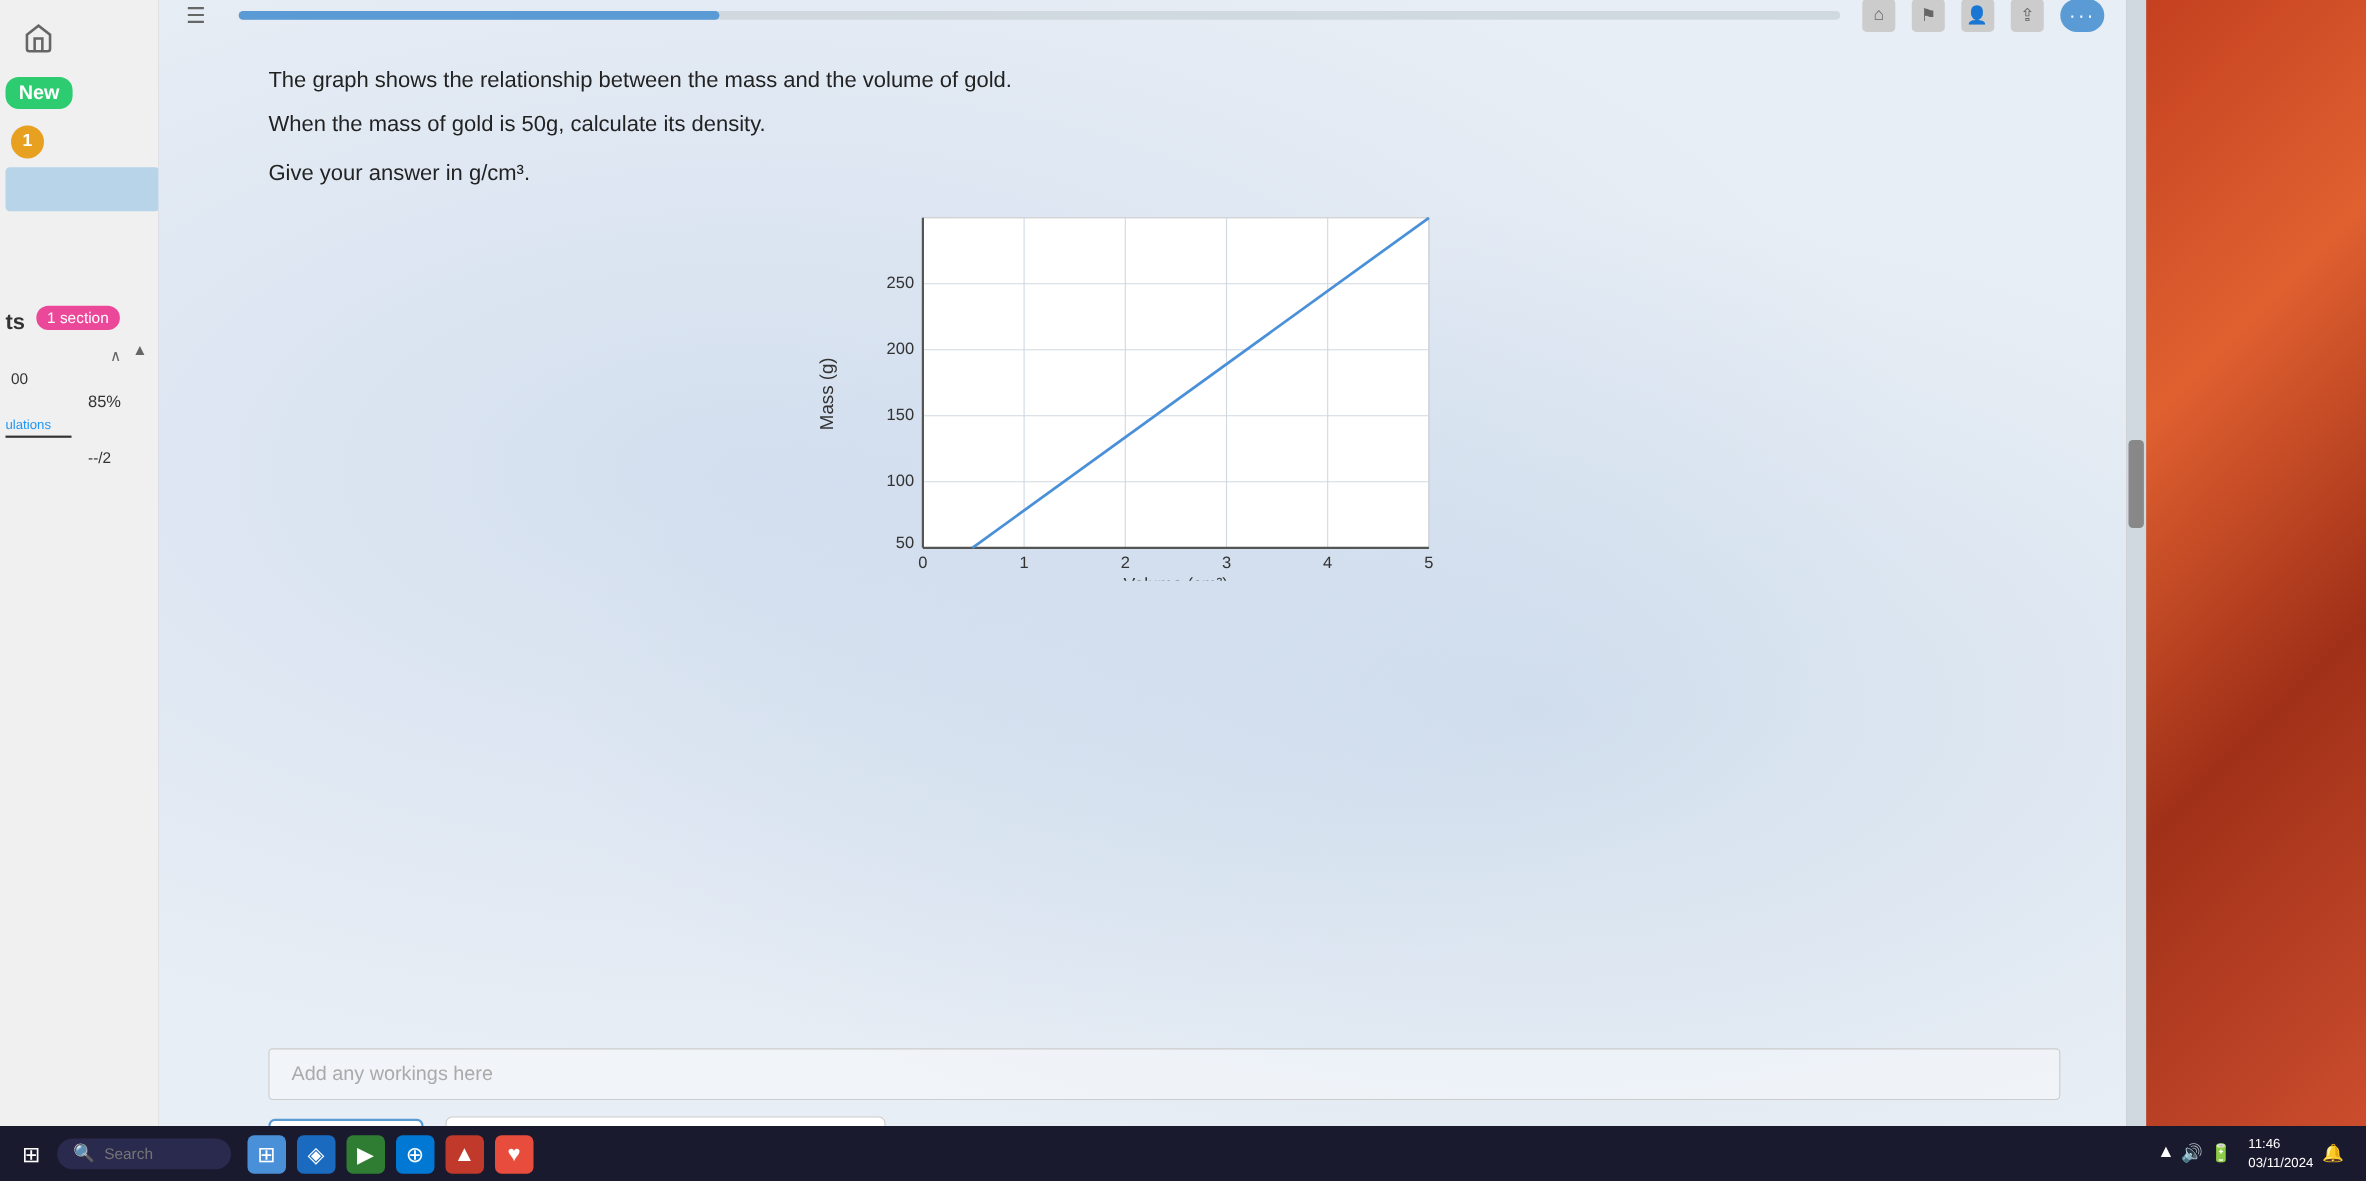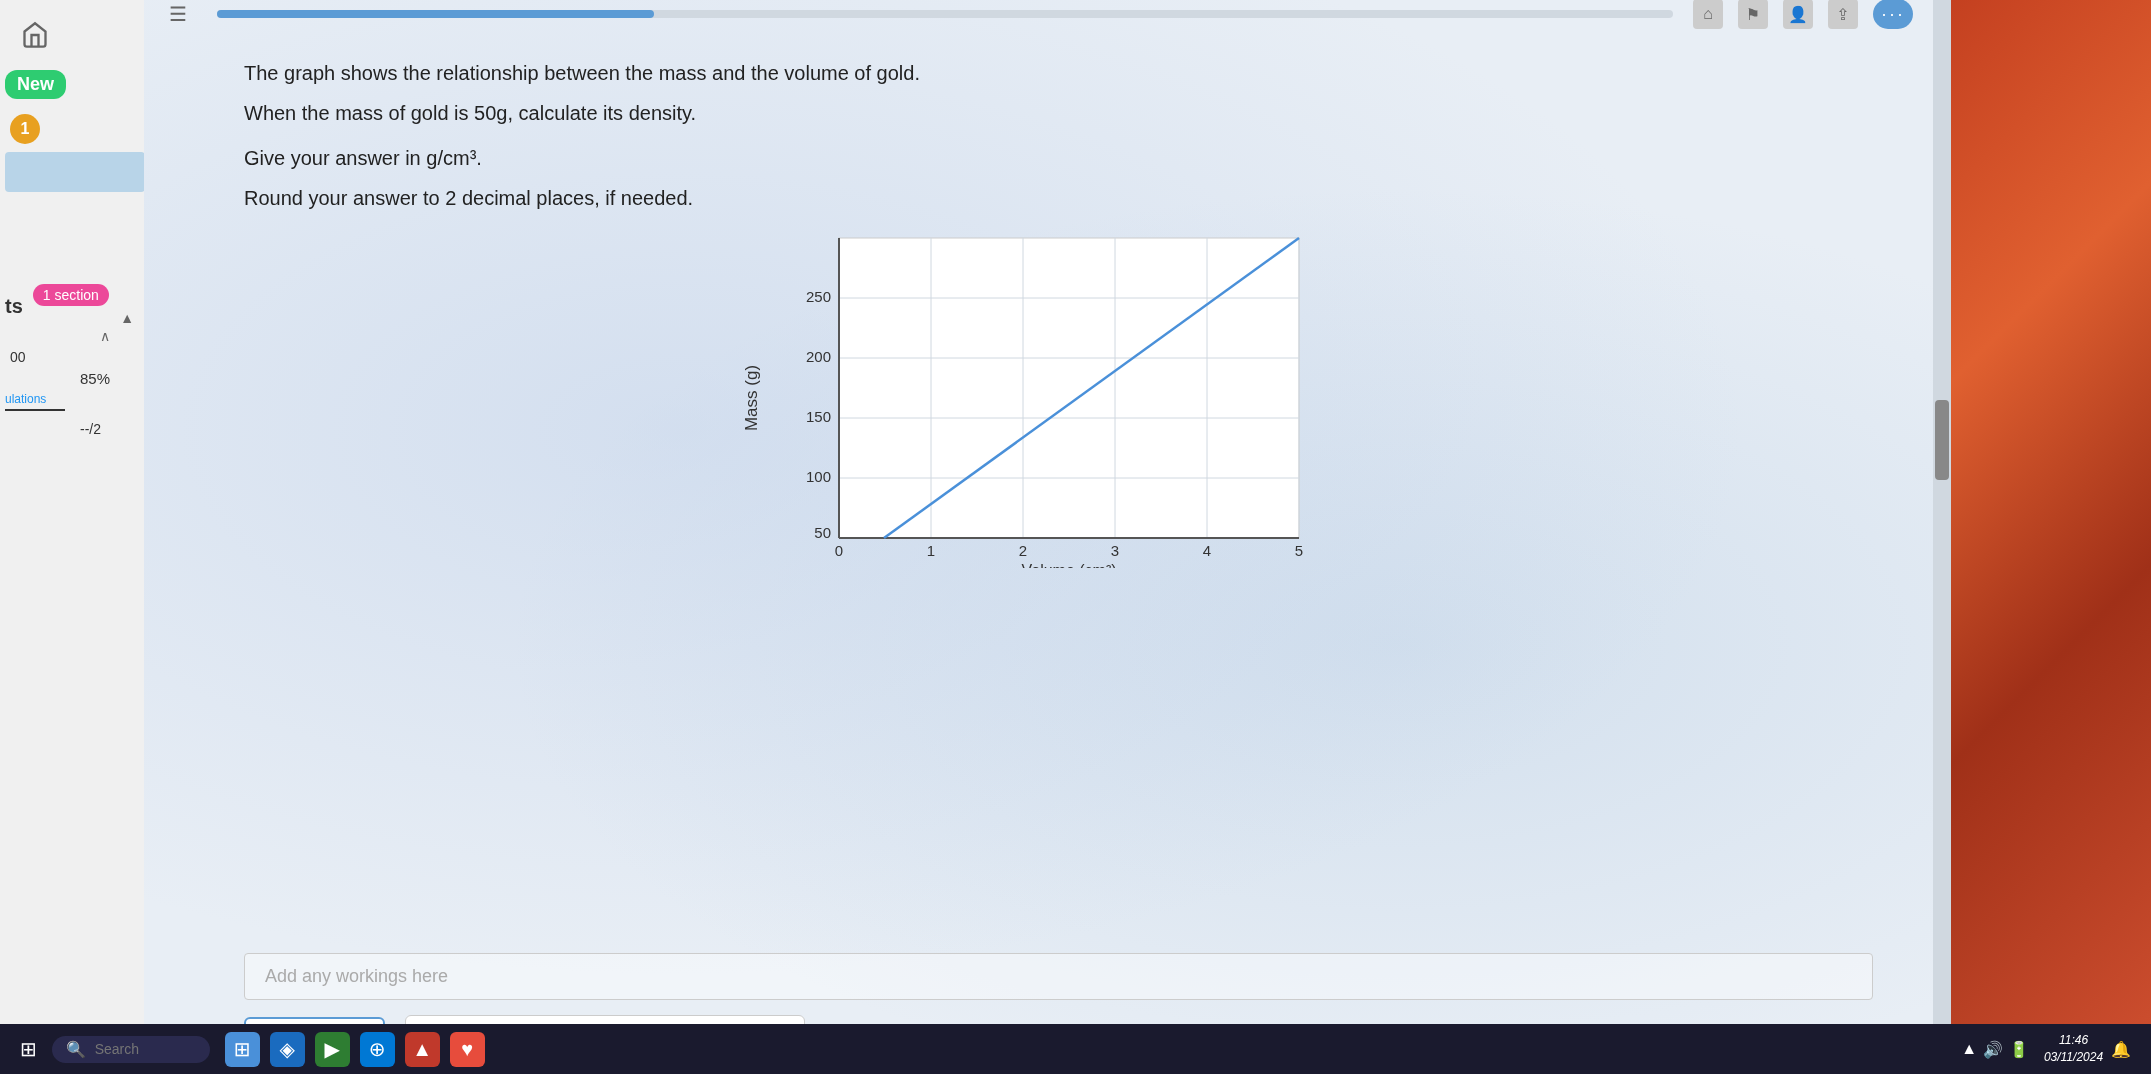--- a/index.html
+++ b/index.html
@@ -66,21 +66,21 @@
       color: white;
       font-size: 14px;
       padding: 3px 10px;
       border-radius: 12px;
       margin-left: 5px;
     }
     .sidebar-ts-label {
       font-size: 20px;
       font-weight: bold;
       color: #333;
-      margin-top: 23px;
+      margin-top: 10px;
     }
     .sidebar-arrow-up {
       position: absolute;
       top: 310px;
       right: 10px;
       font-size: 14px;
       color: #666;
     }
     .sidebar-chevron {
       font-size: 14px;
@@ -369,23 +369,22 @@
       font-size: 20px;
     }
     .taskbar-right {
       display: flex;
       align-items: center;
       gap: 8px;
       font-size: 12px;
       color: white;
     }
     .taskbar-time {
-      text-align: center;
+      text-align: left;
       line-height: 1.4;
-      font-style: italic;
     }
     .taskbar-icons-right {
       display: flex;
       gap: 6px;
     }
 
     .menu-icon {
       font-size: 20px;
       color: #666;
       cursor: pointer;
@@ -431,21 +430,20 @@
       <div class="top-bar-icon">👤</div>
       <div class="top-bar-icon">⇪</div>
       <div class="top-bar-dots">···</div>
     </div>
   </div>
 
   <div class="question-area">
     <p class="question-text">The graph shows the relationship between the mass and the volume of gold.</p>
     <p class="question-text" style="margin-top: 8px;">When the mass of gold is 50g, calculate its density.</p>
     <p class="question-text" style="margin-top: 15px;">Give your answer in g/cm³.</p>
-    <p class="question-text">Round your answer to 2 decimal places, if needed.</p>
 
     <div class="graph-container">
       <div class="graph-wrapper">
         <div class="graph-y-label">Mass (g)</div>
         <svg class="chart" width="560" height="340" viewBox="0 0 560 340">
 
           <rect x="60" y="10" width="460" height="300" fill="white" stroke="#ccc" stroke-width="1"></rect>
 
           <line x1="60" y1="70" x2="520" y2="70" stroke="#d0d8e0" stroke-width="1"></line>
           <line x1="60" y1="130" x2="520" y2="130" stroke="#d0d8e0" stroke-width="1"></line>

